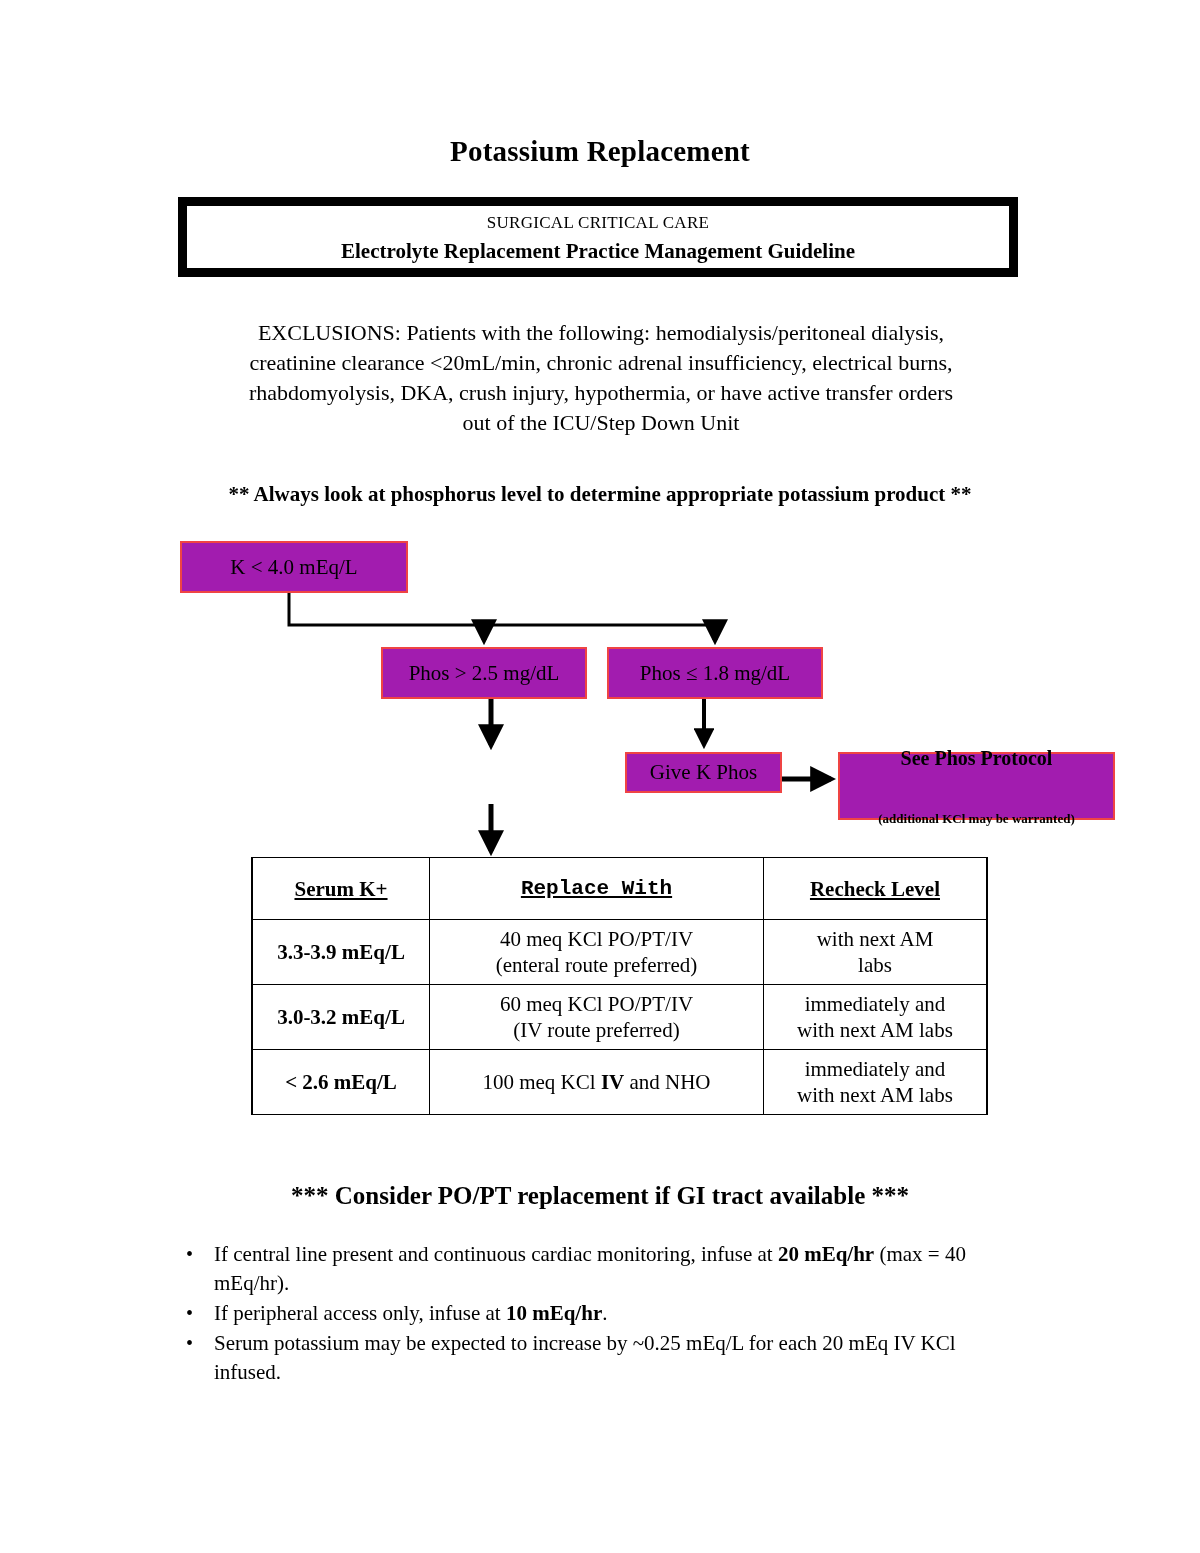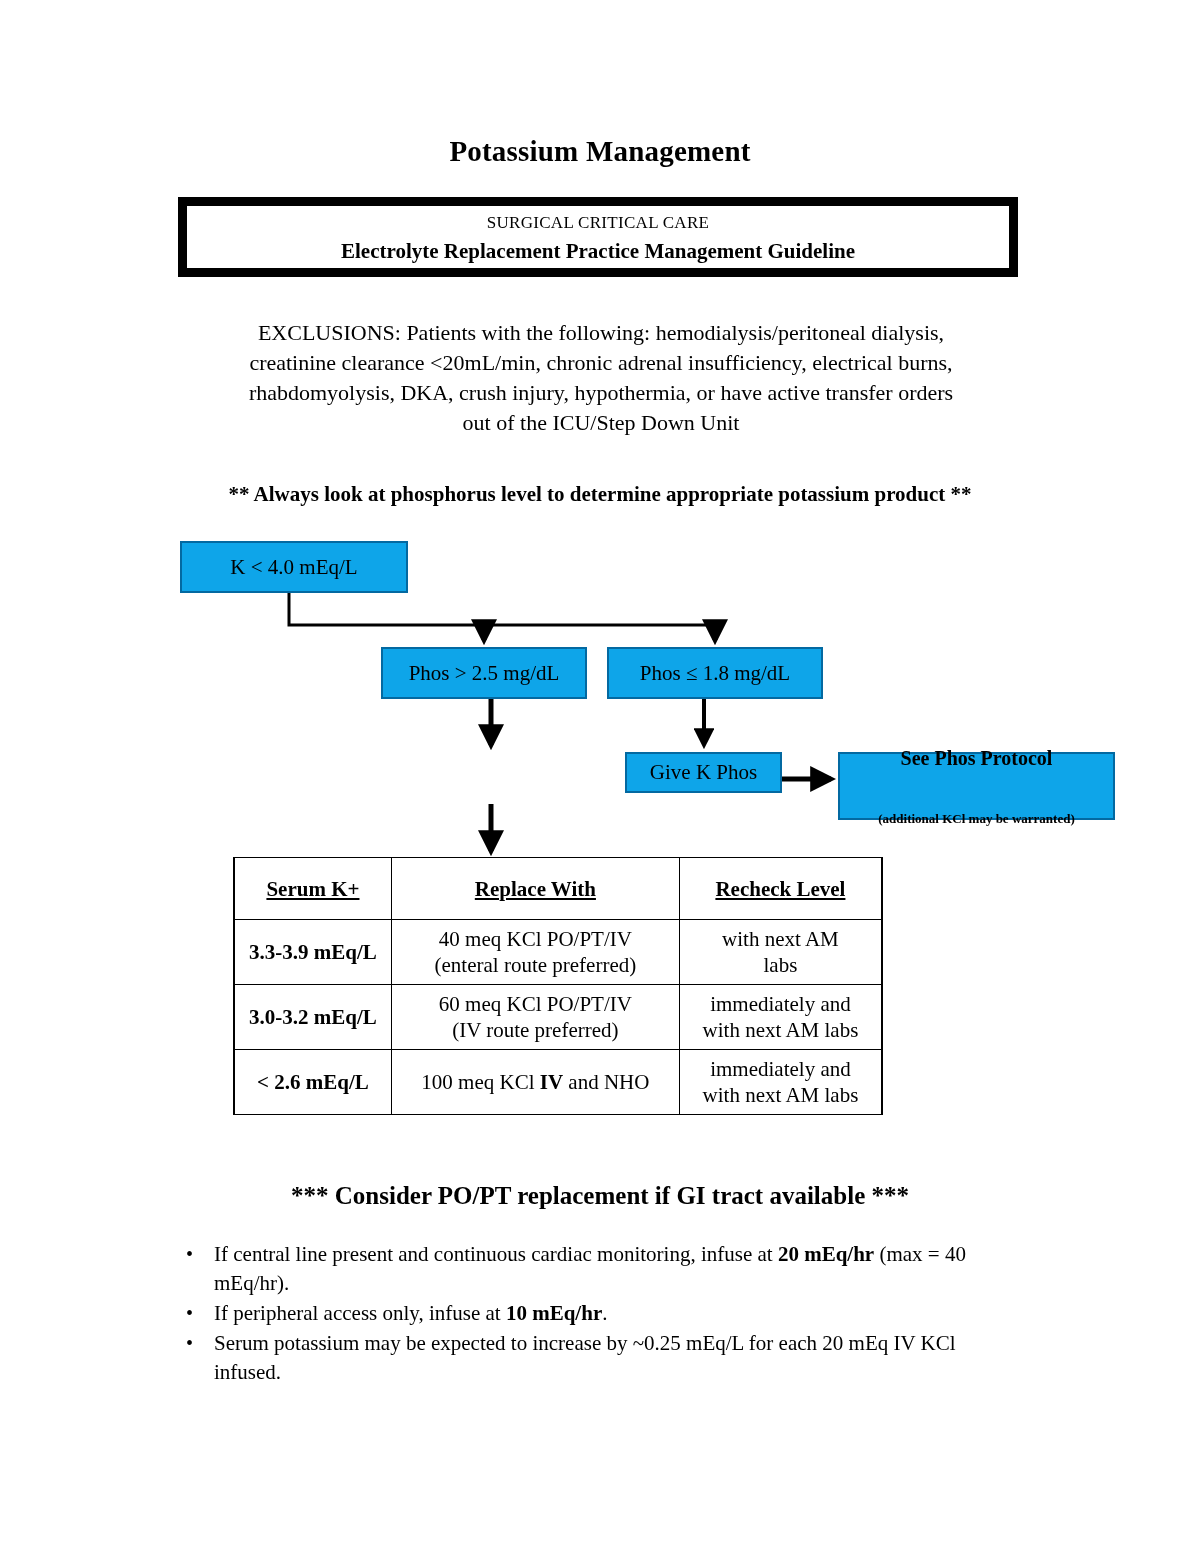--- a/index.html
+++ b/index.html
@@ -97,22 +97,22 @@
     left: 0;
     top: 0;
     width: 1200px;
     height: 1553px;
     pointer-events: none;
   }
 
   .fbox {
     position: absolute;
     box-sizing: border-box;
-    border: 2px solid #0369a1;
-    background: #0ea5e9;
+    border: 2px solid #ef4444;
+    background: #a21caf;
     display: flex;
     flex-direction: column;
     align-items: center;
     justify-content: center;
     text-align: center;
     font-size: 21px;
   }
 
   #box-k        { left: 180px; top: 541px; width: 228px; height: 52px; }
   #box-phos-hi  { left: 381px; top: 647px; width: 206px; height: 52px; }
@@ -128,23 +128,23 @@
   }
   #box-see-phos .sp-sub {
     font-size: 13px;
     font-weight: bold;
     line-height: 17px;
   }
 
   
   .k-table {
     position: absolute;
-    left: 233px;
+    left: 251px;
     top: 857px;
-    width: 650px;
+    width: 737px;
     border-collapse: collapse;
     background: #fff;
   }
   .k-table td, .k-table th {
     border: 1px solid #000;
     box-sizing: border-box;
     font-weight: normal;
     text-align: center;
     vertical-align: middle;
     font-size: 21px;
@@ -159,21 +159,21 @@
     text-decoration: underline;
   }
   .k-table td.col-k {
     width: 178px;
     font-weight: bold;
   }
   .k-table td.col-rep { width: 335px; }
   .k-table td.col-rec { width: 224px; }
   .k-table tbody tr { height: 62px; }
   .k-table thead th.col-k    { width: 178px; }
-  .k-table thead th.col-rep  { width: 335px; }
+  .k-table thead th.col-rep  { width: 335px; font-family: Liberation Mono, monospace; }
   .k-table thead th.col-rec  { width: 224px; }
   .k-table .outer-l { border-left-width: 2px; }
   .k-table .outer-r { border-right-width: 2px; }
 
   
   .consider-note {
     position: absolute;
     left: 160px;
     top: 1182px;
     width: 880px;
@@ -206,21 +206,21 @@
     font-size: 20px;
     line-height: 29px;
   }
   b.inline-b { font-weight: bold; }
 </style>
 </head>
 <body>
 
 <div class="page">
 
-  <div class="doc-title">Potassium Management</div>
+  <div class="doc-title">Potassium Replacement</div>
 
   <div class="banner">
     <div class="banner-inner">
       <div class="banner-line1">SURGICAL CRITICAL CARE</div>
       <div class="banner-line2">Electrolyte Replacement Practice Management Guideline</div>
     </div>
   </div>
 
   <div class="exclusions">EXCLUSIONS: Patients with the following: hemodialysis/peritoneal dialysis, creatinine clearance &lt;20mL/min, chronic adrenal insufficiency, electrical burns, rhabdomyolysis, DKA, crush injury, hypothermia, or have active transfer orders out of the ICU/Step Down Unit</div>
 

